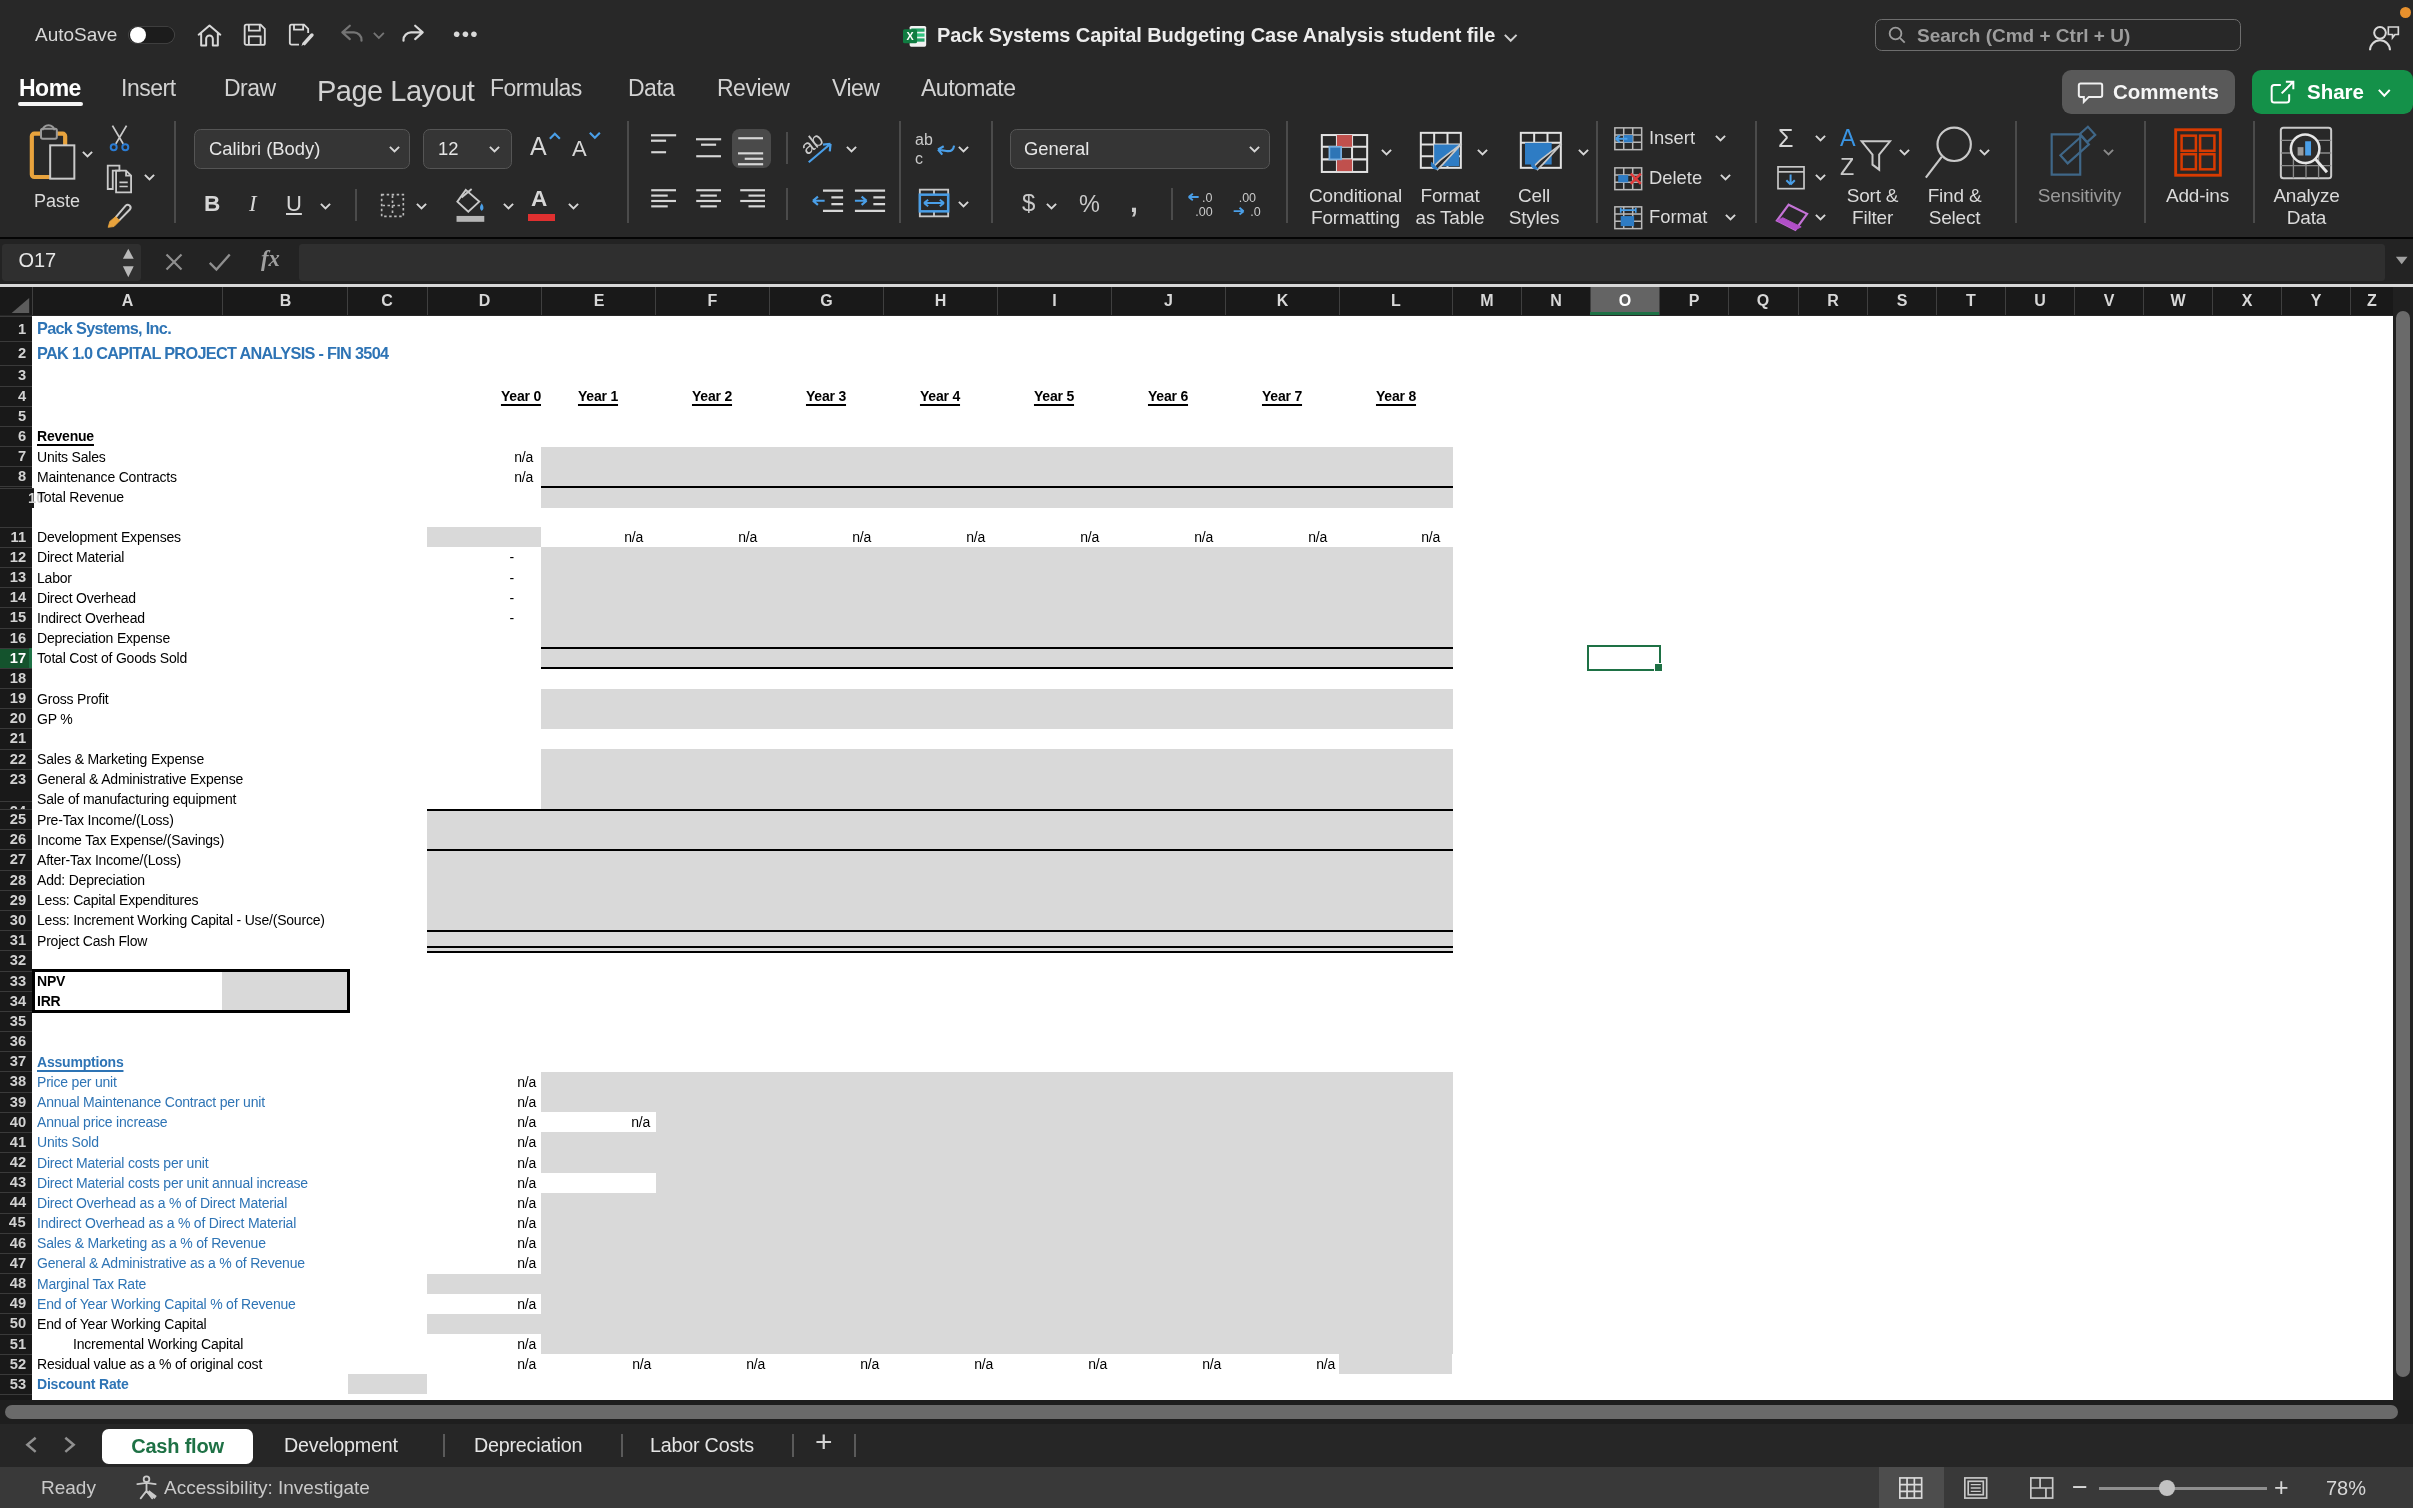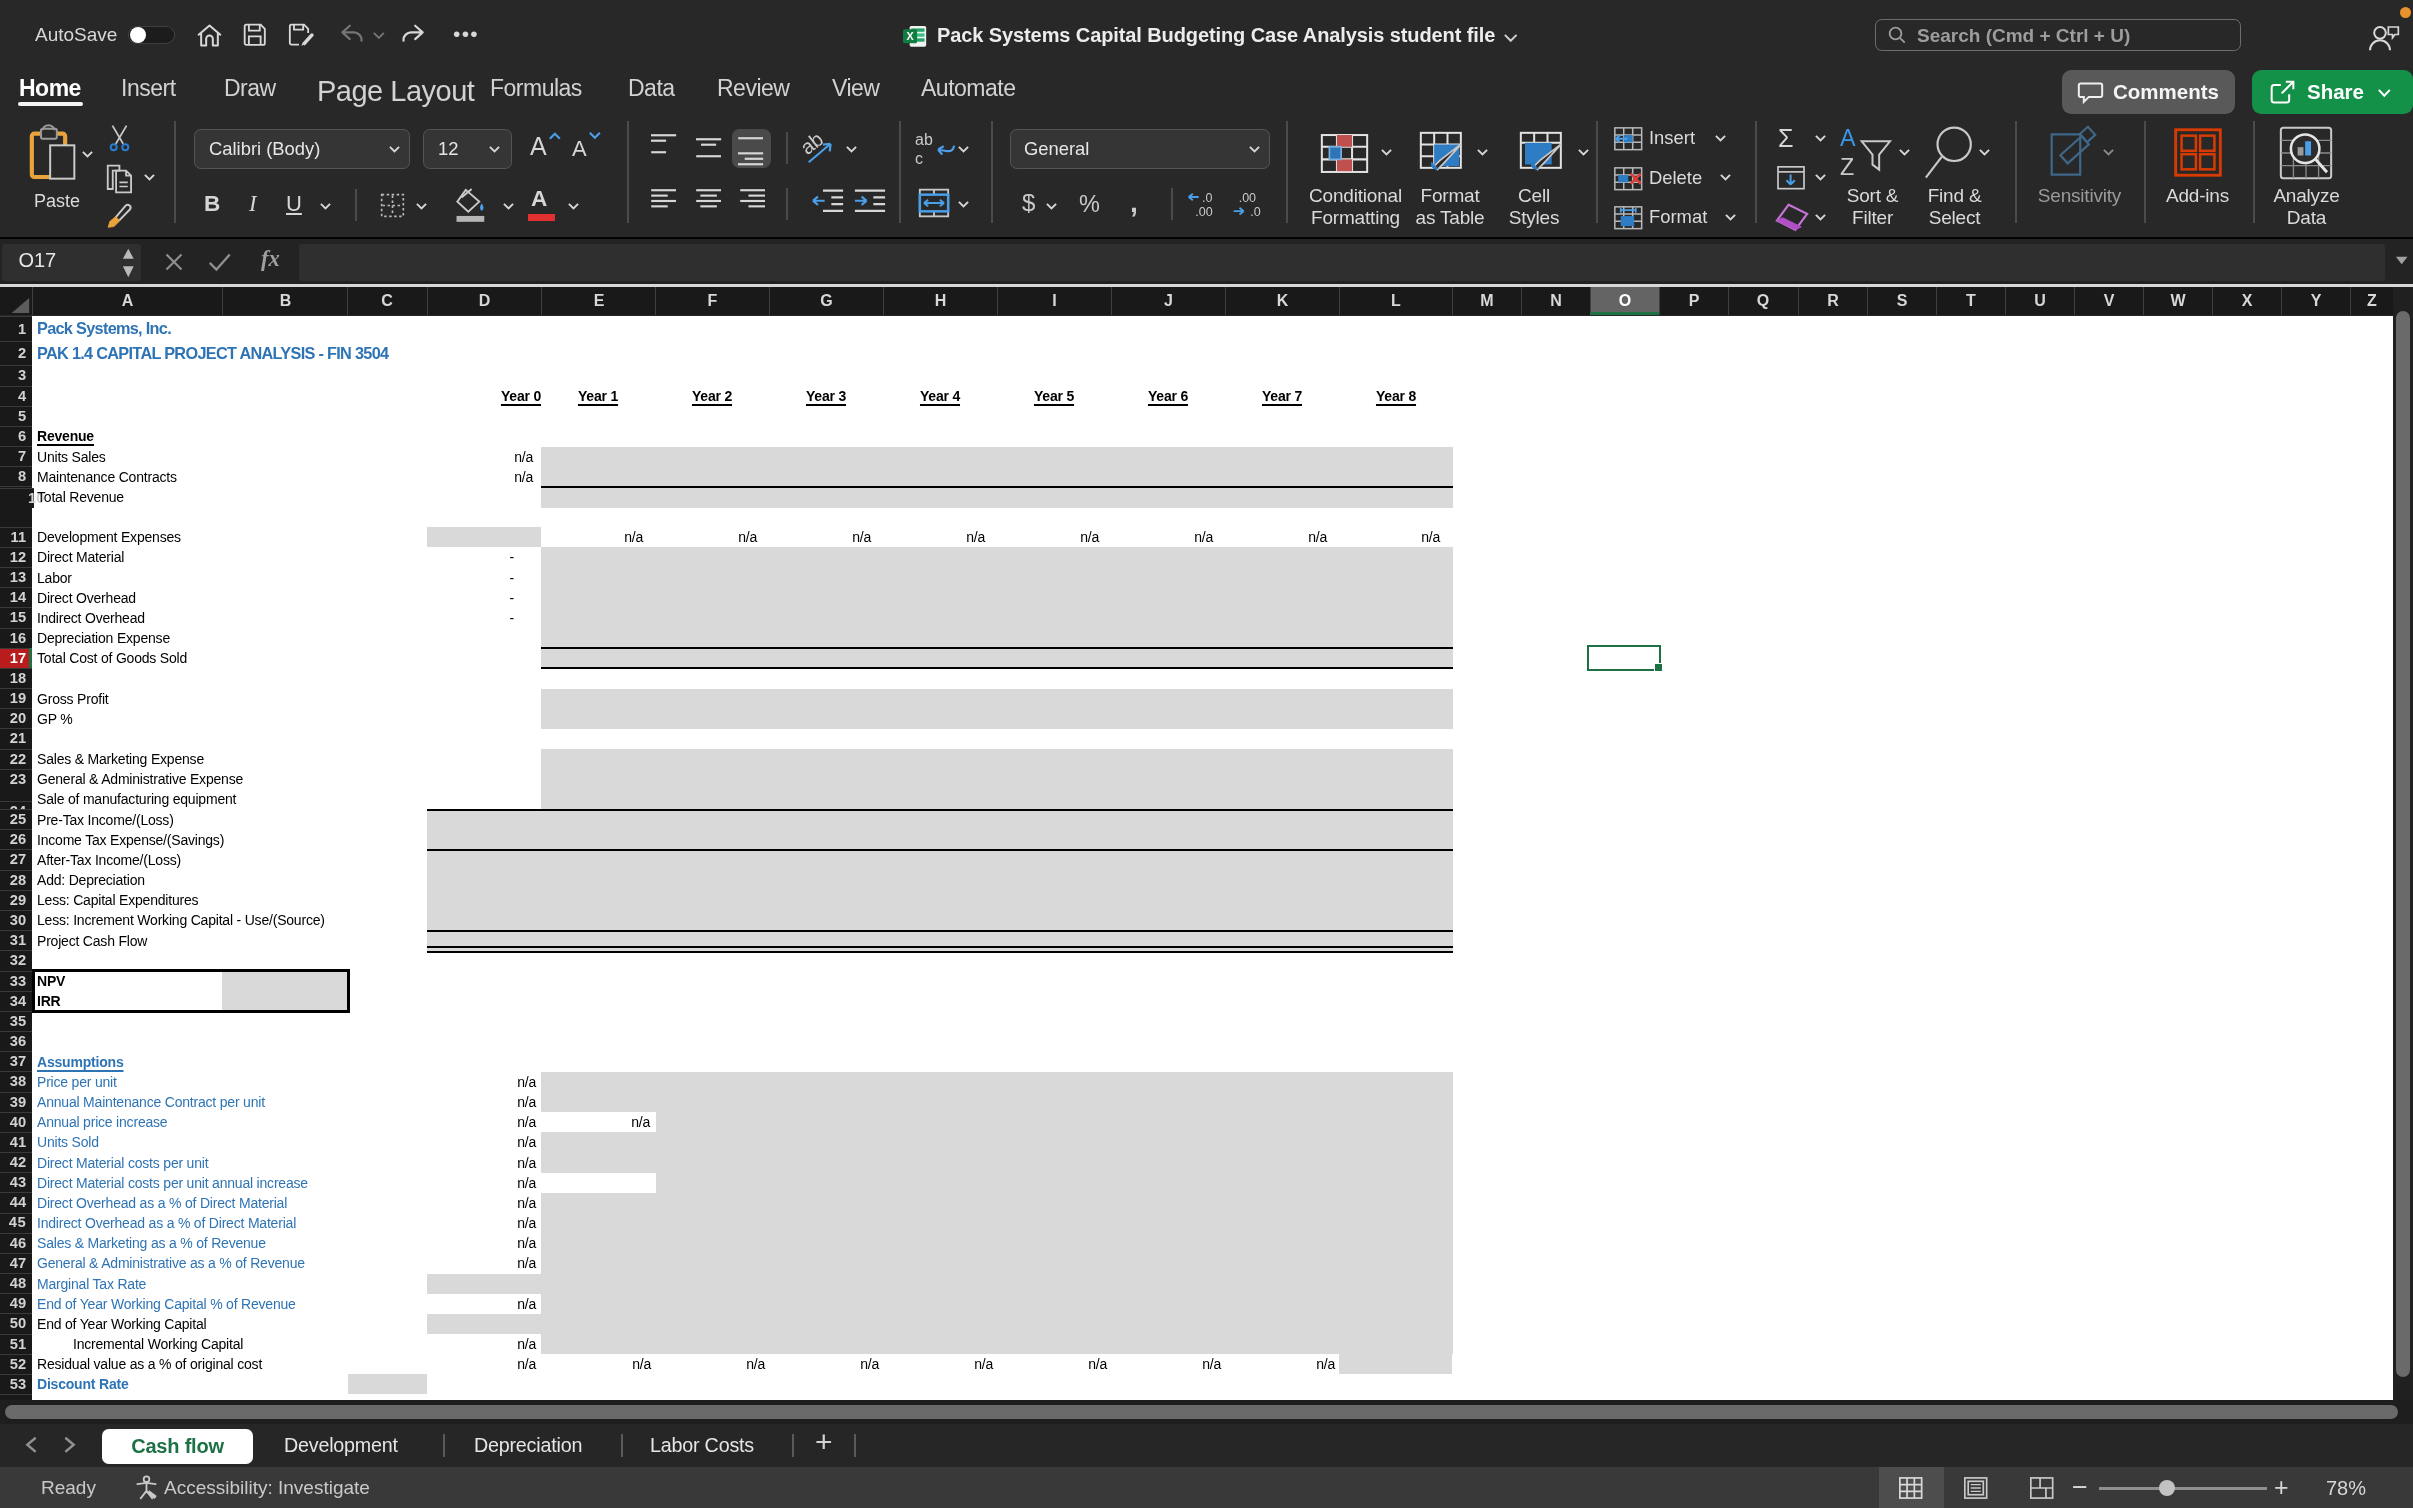--- a/index.html
+++ b/index.html
@@ -500,21 +500,21 @@
 <div class="rh" style="top:446px;height:20px;line-height:18.5px;">7</div>
 <div class="rh" style="top:466px;height:20px;line-height:18.5px;">8</div>
 <div class="rh" style="top:486px;height:20px;line-height:18.5px;">9</div>
 <div class="rh" style="top:488px;height:20px;line-height:18.5px;padding-left:28px;">10</div>
 <div class="rh" style="top:527px;height:20px;line-height:18.5px;">11</div>
 <div class="rh" style="top:547px;height:20px;line-height:18.5px;">12</div>
 <div class="rh" style="top:567px;height:20px;line-height:18.5px;">13</div>
 <div class="rh" style="top:587px;height:20px;line-height:18.5px;">14</div>
 <div class="rh" style="top:607px;height:20px;line-height:18.5px;">15</div>
 <div class="rh" style="top:628px;height:20px;line-height:18.5px;">16</div>
-<div class="rh" style="top:648px;height:20px;line-height:18.5px;background:#b91c1c;color:#fff;">17</div>
+<div class="rh" style="top:648px;height:20px;line-height:18.5px;background:#14532d;color:#fff;">17</div>
 <div class="rh" style="top:668px;height:20px;line-height:18.5px;">18</div>
 <div class="rh" style="top:688px;height:20px;line-height:18.5px;">19</div>
 <div class="rh" style="top:708px;height:20px;line-height:18.5px;">20</div>
 <div class="rh" style="top:728px;height:20px;line-height:18.5px;">21</div>
 <div class="rh" style="top:749px;height:20px;line-height:18.5px;">22</div>
 <div class="rh" style="top:769px;height:20px;line-height:18.5px;">23</div>
 <div class="rh" style="top:789px;height:20px;line-height:18.5px;margin-top:12px;">24</div>
 <div class="rh" style="top:809px;height:20px;line-height:18.5px;">25</div>
 <div class="rh" style="top:829px;height:20px;line-height:18.5px;">26</div>
 <div class="rh" style="top:849px;height:20px;line-height:18.5px;">27</div>
@@ -565,21 +565,21 @@
 <div class="bl" style="left:509px;top:170px;width:912px;height:2.2px;"></div>
 <div class="bl" style="left:509px;top:331px;width:912px;height:2.2px;"></div>
 <div class="bl" style="left:509px;top:351px;width:912px;height:2.2px;"></div>
 <div class="bl" style="left:395px;top:493px;width:1026px;height:2.2px;"></div>
 <div class="bl" style="left:395px;top:533px;width:1026px;height:2.2px;"></div>
 <div class="bl" style="left:395px;top:614px;width:1026px;height:2.2px;"></div>
 <div class="bl" style="left:395px;top:630px;width:1026px;height:2px;"></div>
 <div class="bl" style="left:395px;top:635px;width:1026px;height:2px;"></div>
 <div class="abs" style="left:0px;top:653px;width:318px;height:44px;border:3.4px solid #000;"></div>
 <div class="cell blue b big1" style="left:5px;top:1.7px;">Pack Systems, Inc.</div>
-<div class="cell blue b big1" style="left:5px;top:26.6px;">PAK 1.4 CAPITAL PROJECT ANALYSIS - FIN 3504</div>
+<div class="cell blue b big1" style="left:5px;top:26.6px;">PAK 1.0 CAPITAL PROJECT ANALYSIS - FIN 3504</div>
 <div class="cell b" style="left:5px;top:110px;"><span class="und">Revenue</span></div>
 <div class="cell " style="left:5px;top:131px;">Units Sales</div>
 <div class="cell " style="left:5px;top:151px;">Maintenance Contracts</div>
 <div class="cell " style="left:5px;top:171px;">Total Revenue</div>
 <div class="cell " style="left:5px;top:211px;">Development Expenses</div>
 <div class="cell " style="left:5px;top:231px;">Direct Material</div>
 <div class="cell " style="left:5px;top:252px;">Labor</div>
 <div class="cell " style="left:5px;top:272px;">Direct Overhead</div>
 <div class="cell " style="left:5px;top:292px;">Indirect Overhead</div>
 <div class="cell " style="left:5px;top:312px;">Depreciation Expense</div>

